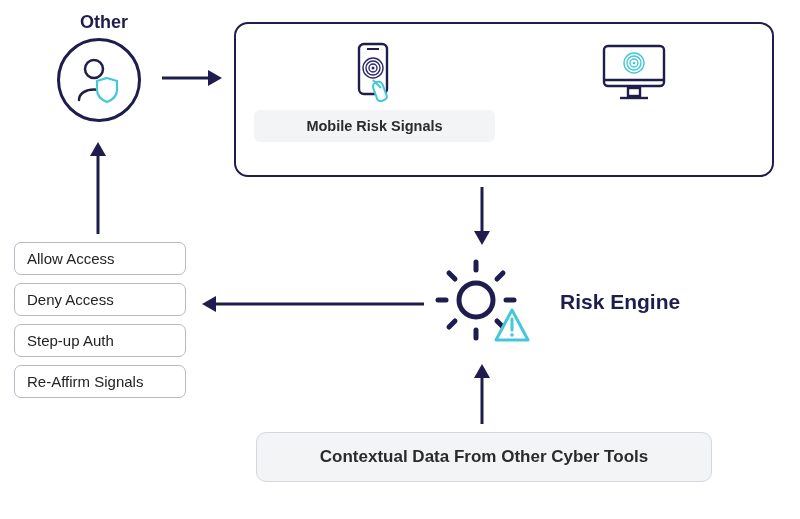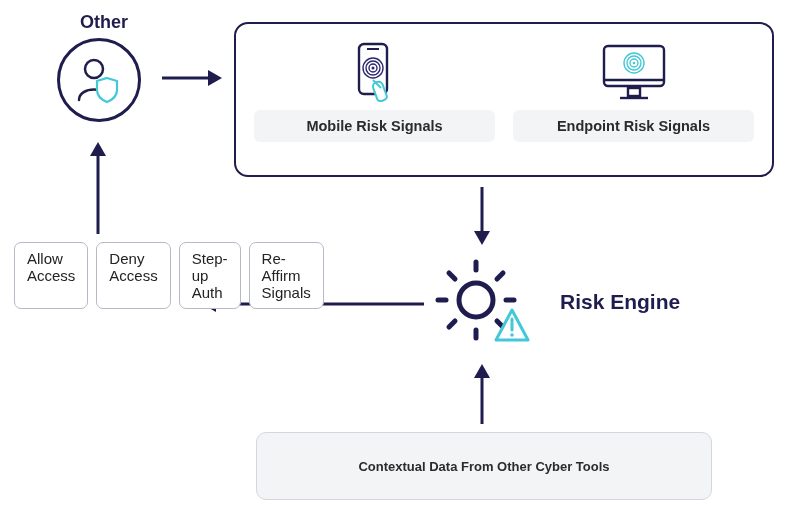--- a/index.html
+++ b/index.html
@@ -48,46 +48,46 @@
     padding: 7px 10px;
     font-size: 14.5px; font-weight: 600; color: #2b2b2b;
     text-align: center; line-height: 1.25;
     width: 100%;
   }
 
   
   .actions {
     left: 14px; top: 242px;
     width: 172px;
-    display: flex; gap: 8px;
+    display: flex; flex-direction: column; gap: 8px;
   }
   .action-item {
     border: 1.5px solid #b8b8c6;
     border-radius: 7px;
     padding: 7px 12px;
     font-size: 15px; font-weight: 500; color: #232323;
     background: #fff;
   }
 
   
   .risk-engine-icon { left: 432px; top: 256px; }
   .risk-engine-label {
     left: 552px; top: 290px;
     font-size: 21px; font-weight: 800; color: #1f1c4e; margin-left: 8px;
   }
 
   
   .context-box {
     left: 256px; top: 432px;
-    width: 456px; height: 68px;
+    width: 456px; height: 50px;
     background: #f3f4f6;
     border: 1.5px solid #d6d7de;
     border-radius: 10px;
     display: flex; align-items: center; justify-content: center;
-    font-size: 13px; font-weight: 700; color: #2b2b2b;
+    font-size: 17px; font-weight: 700; color: #2b2b2b;
   }
 </style>
 </head>
 <body>
 
 <div class="abs user-label">Other</div>
 <div class="abs user-circle">
   <svg width="56" height="56" viewBox="0 0 56 56">
     <circle cx="23" cy="17" r="9" fill="none" stroke="#1f1c4e" stroke-width="2.5"></circle>
     <path d="M8 48 C8 34, 38 34, 38 48" fill="none" stroke="#1f1c4e" stroke-width="2.5" stroke-linecap="round"></path>
@@ -128,21 +128,20 @@
         <rect x="32" y="48" width="12" height="8" fill="none" stroke="#1f1c4e" stroke-width="2.4"></rect>
         <line x1="24" y1="58" x2="52" y2="58" stroke="#1f1c4e" stroke-width="2.4"></line>
         <g transform="translate(38,23)">
           <circle r="10" fill="none" stroke="#43c8d6" stroke-width="1.4"></circle>
           <circle r="7" fill="none" stroke="#43c8d6" stroke-width="1.4"></circle>
           <circle r="4" fill="none" stroke="#43c8d6" stroke-width="1.4"></circle>
           <circle r="1.3" fill="#43c8d6"></circle>
         </g>
       </svg>
     </div>
-    <div class="signal-label">Endpoint Risk Signals</div>
   </div>
 
 </div>
 
 <svg class="abs" style="left:470px; top:185px;" width="24" height="64" viewBox="0 0 24 64">
   <line x1="12" y1="2" x2="12" y2="48" stroke="#1f1c4e" stroke-width="3"></line>
   <polygon points="4,46 12,60 20,46" fill="#1f1c4e"></polygon>
 </svg>
 
 <div class="abs risk-engine-icon">

